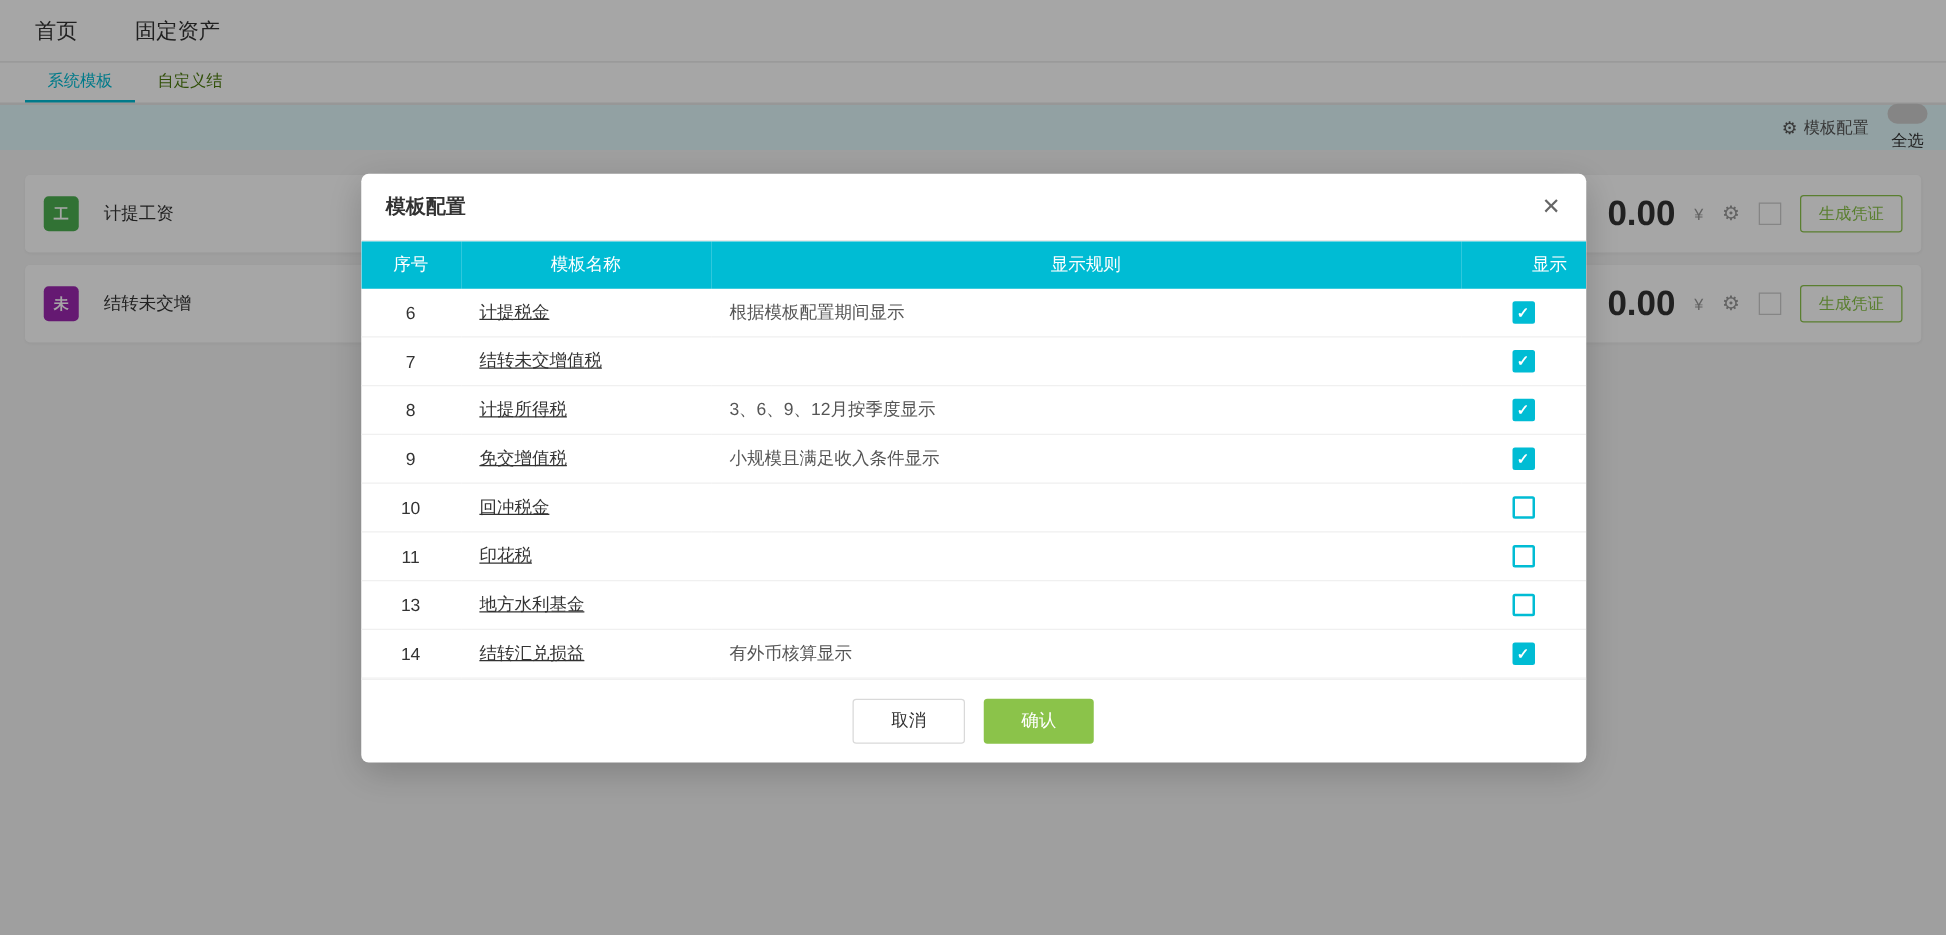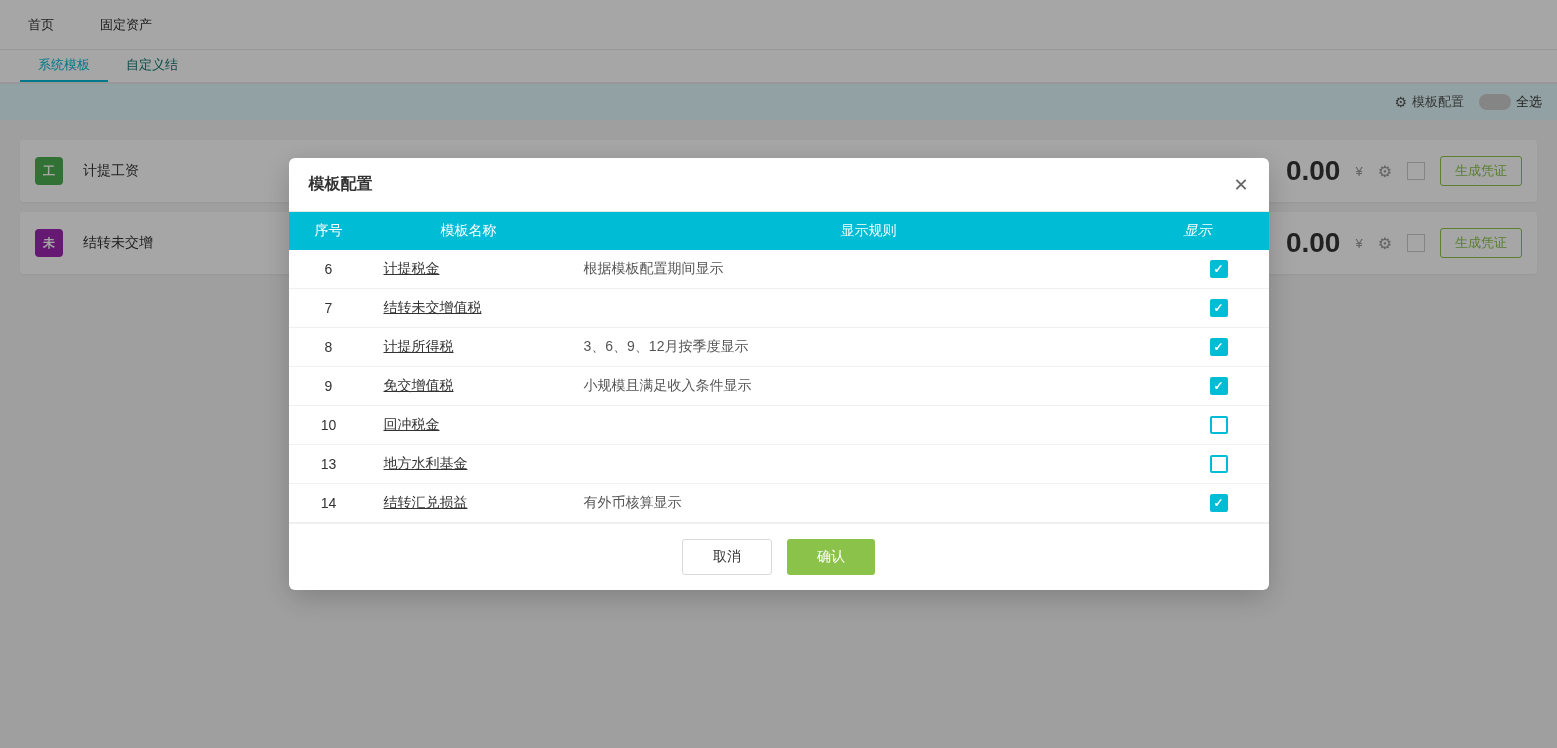--- a/index.html
+++ b/index.html
@@ -29,31 +29,31 @@
       display: flex;
       align-items: center;
       padding: 0 20px;
       gap: 30px;
       border-bottom: 1px solid #e8e8e8;
       position: relative;
       z-index: 1;
     }
     .nav-item {
       color: #333;
-      font-size: 13px;
+      font-size: 17px;
       cursor: pointer;
       padding: 0 8px;
     }
     .tab-btn {
       padding: 6px 18px;
       border: none;
       background: none;
       cursor: pointer;
       font-size: 13px;
-      color: #0f766e;
+      color: #4d7c0f;
       border-bottom: 2px solid transparent;
     }
     .tab-btn.active {
       color: #00bcd4;
       border-bottom: 2px solid #00bcd4;
     }
 
     .action-bar {
       background: #e0f7fa;
       height: 36px;
@@ -212,22 +212,21 @@
     .config-table thead th:nth-child(2) {
       width: 200px;
     }
 
     .config-table thead th:nth-child(3) {
       text-align: center;
     }
 
     .config-table thead th:last-child {
       width: 100px;
-      text-align: left;
-      font-style: italic;
+      text-align: right;
     }
 
     .config-table tbody tr {
       border-bottom: 1px solid #f0f0f0;
     }
 
     .config-table tbody td {
       padding: 10px 15px;
       color: #333;
       font-size: 14px;
@@ -344,20 +343,21 @@
       cursor: pointer;
       font-size: 13px;
     }
 
     .full-select-area {
       display: flex;
       align-items: center;
       gap: 5px;
       font-size: 13px;
       color: #333;
+      flex-direction: column;
     }
 
     .toggle-switch {
       width: 32px;
       height: 16px;
       background: #ccc;
       border-radius: 8px;
       position: relative;
     }
   </style>
@@ -486,20 +486,30 @@
               <td>10</td>
               <td>回冲税金</td>
               <td></td>
               <td>
                 <div class="checkbox-wrapper">
                   <div class="custom-checkbox unchecked"></div>
                 </div>
               </td>
             </tr>
             <tr>
+              <td>11</td>
+              <td>印花税</td>
+              <td></td>
+              <td>
+                <div class="checkbox-wrapper">
+                  <div class="custom-checkbox unchecked"></div>
+                </div>
+              </td>
+            </tr>
+            <tr>
               <td>13</td>
               <td>地方水利基金</td>
               <td></td>
               <td>
                 <div class="checkbox-wrapper">
                   <div class="custom-checkbox unchecked"></div>
                 </div>
               </td>
             </tr>
             <tr>

